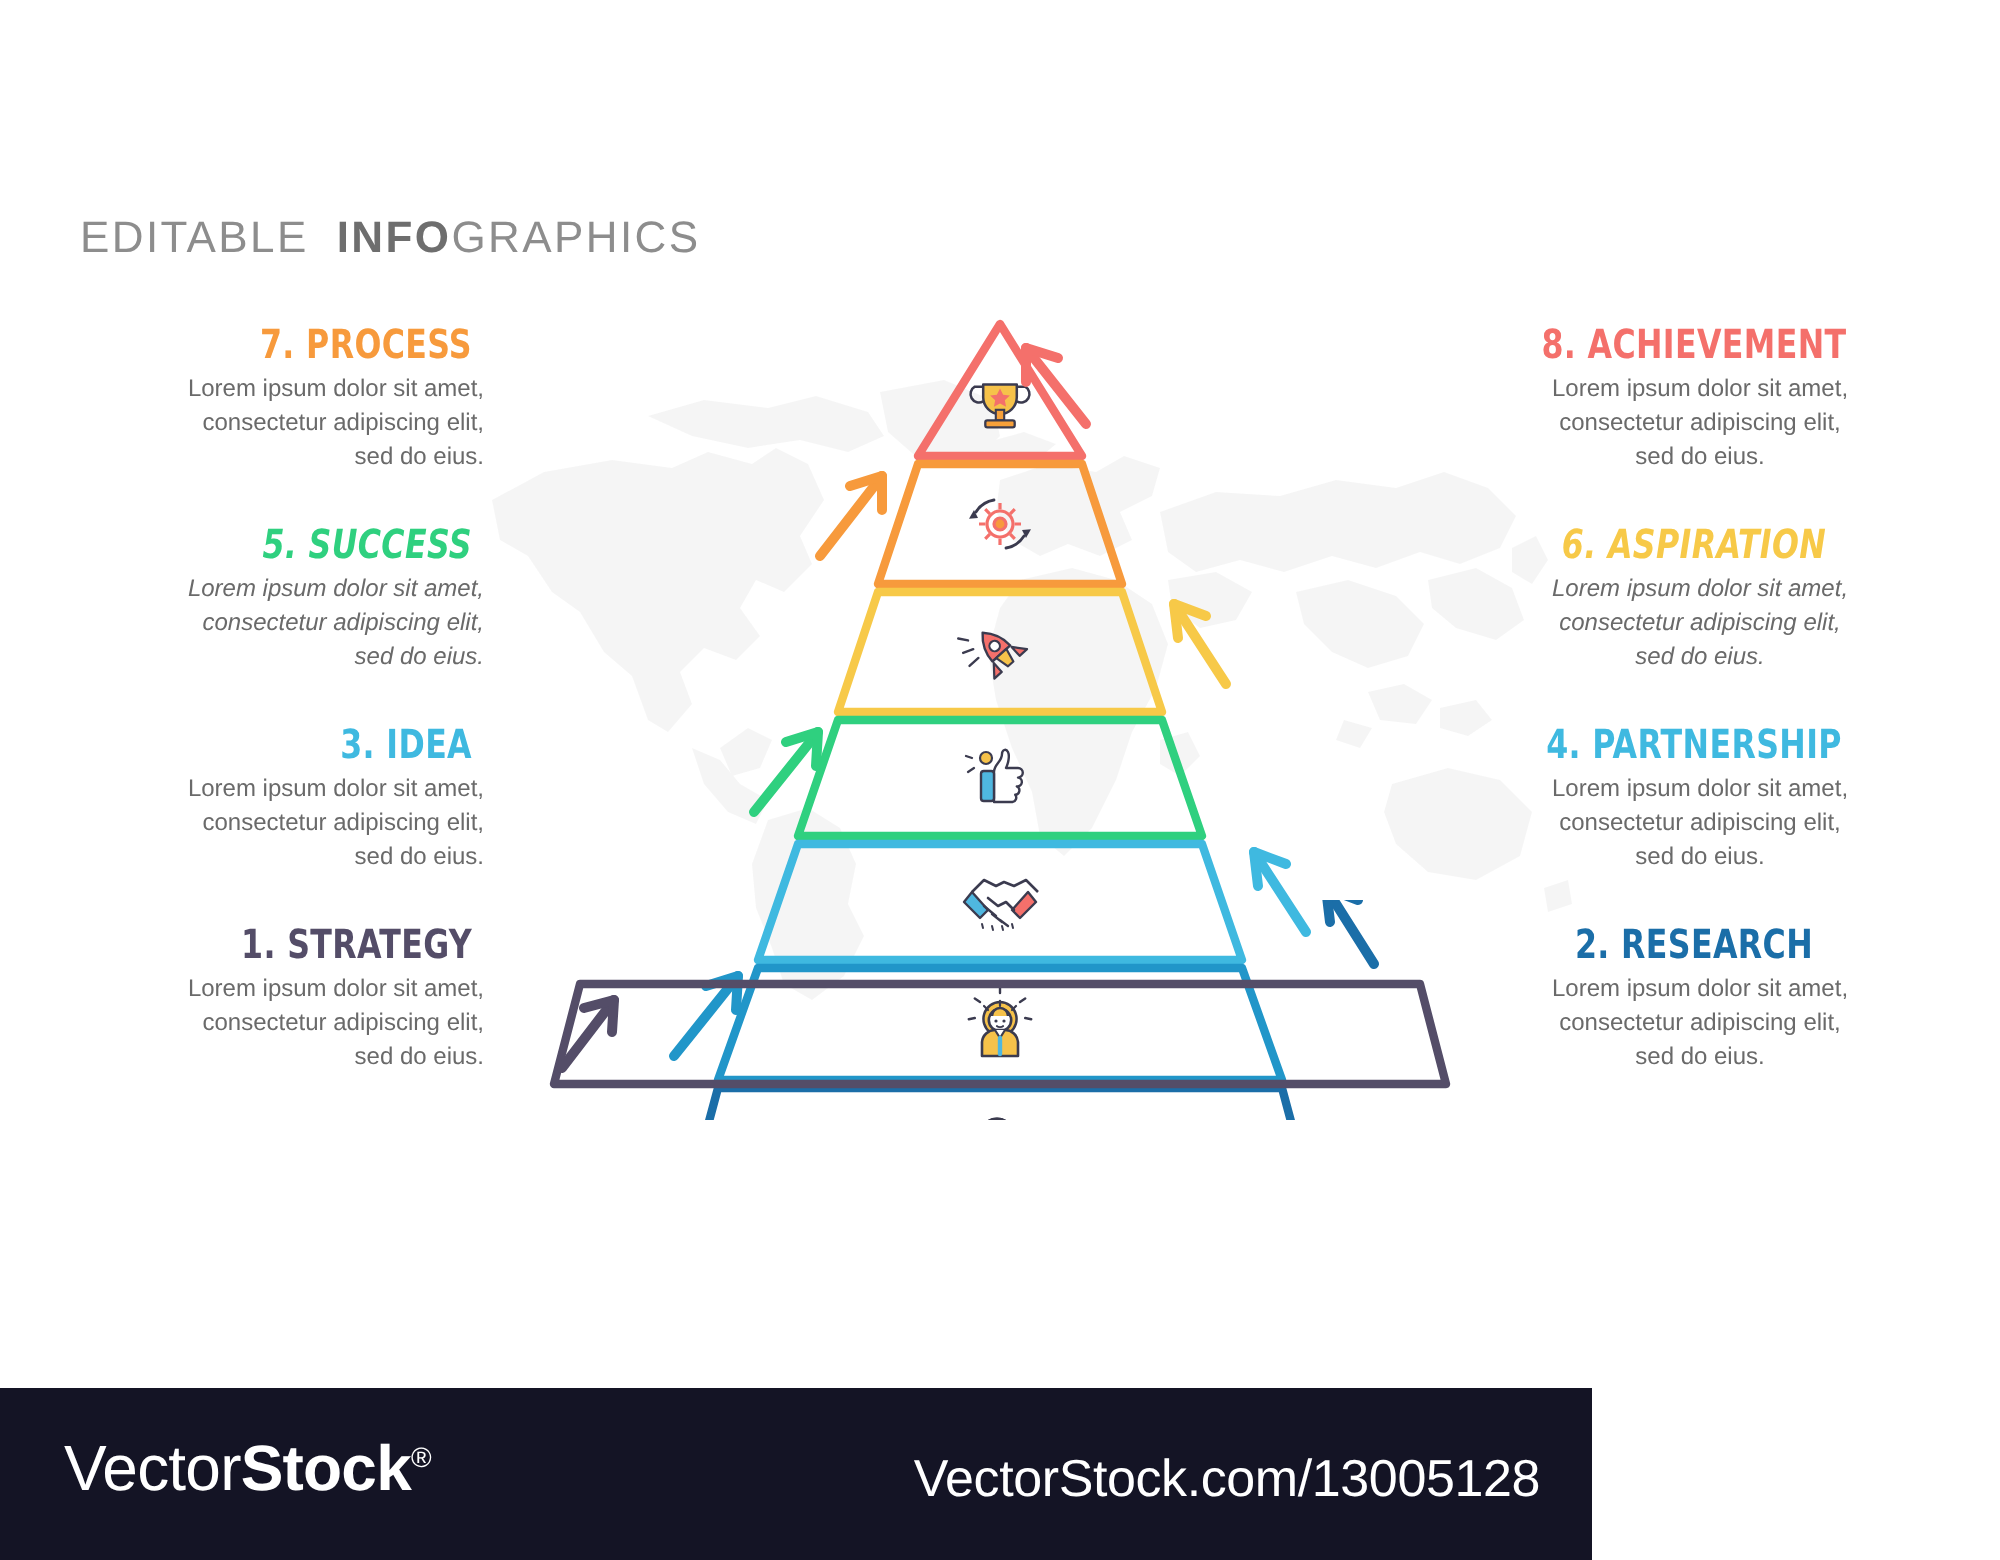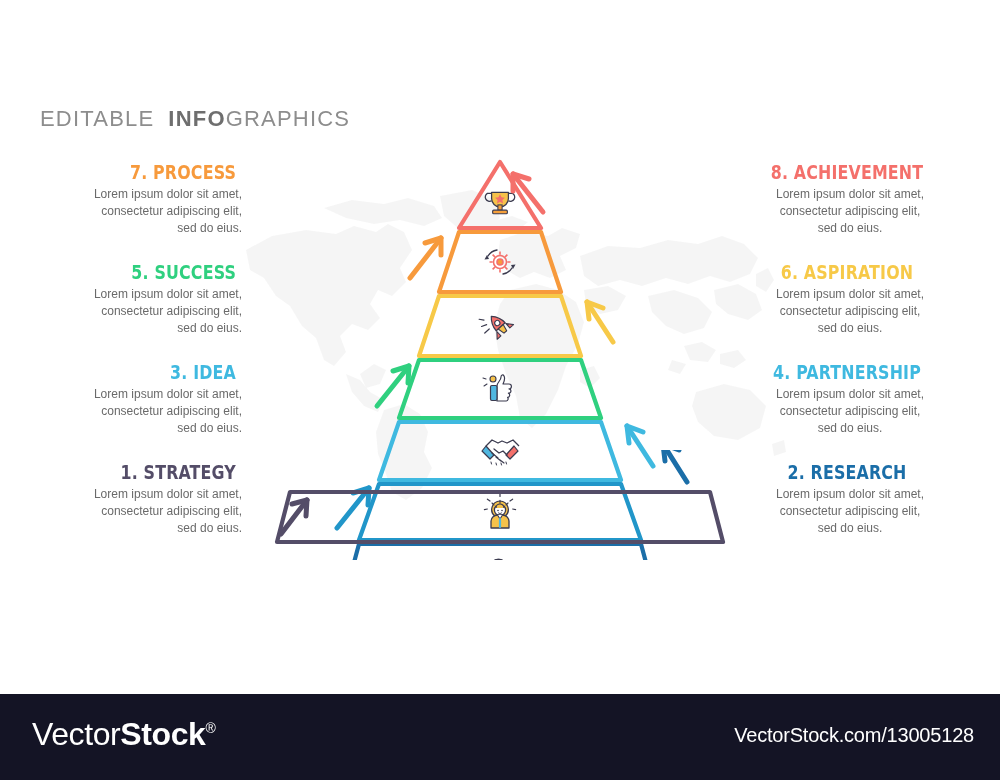--- a/index.html
+++ b/index.html
@@ -73,47 +73,47 @@
   .block .body {
     font-family: "Liberation Sans", sans-serif;
     font-size: 12px;
     line-height: 1.40;
     color: #6a6a6a;
     margin: 0;
     width: 160px;
   }
 
   .t-row-1 { top: 162px; }
-  .t-row-2 { top: 262px; }
+  .t-row-2 { top: 262px; font-style: italic; }
   .t-row-3 { top: 362px; }
   .t-row-4 { top: 462px; }
 
   
   #footer {
     position: absolute;
     left: 0; top: 694px;
-    width: 1000px; height: 86px;
+    width: 796px; height: 86px;
     background: #141425;
   }
   #logo {
     position: absolute;
     left: 32px; top: 22px;
     font-size: 32px;
     color: #ffffff;
     letter-spacing: -0.4px;
     white-space: nowrap;
     user-select: none;
   }
   #logo .vector { font-weight: 400; }
   #logo .stock  { font-weight: 700; }
   #logo .reg    { font-size: 14px; vertical-align: super; font-weight: 400; }
   #vsurl {
     position: absolute;
     right: 26px; top: 30px;
-    font-size: 20px;
+    font-size: 26px;
     color: #ffffff;
     font-weight: 400;
     letter-spacing: -0.2px;
     white-space: nowrap;
     user-select: none;
   }
 </style>
 </head>
 <body>
 

